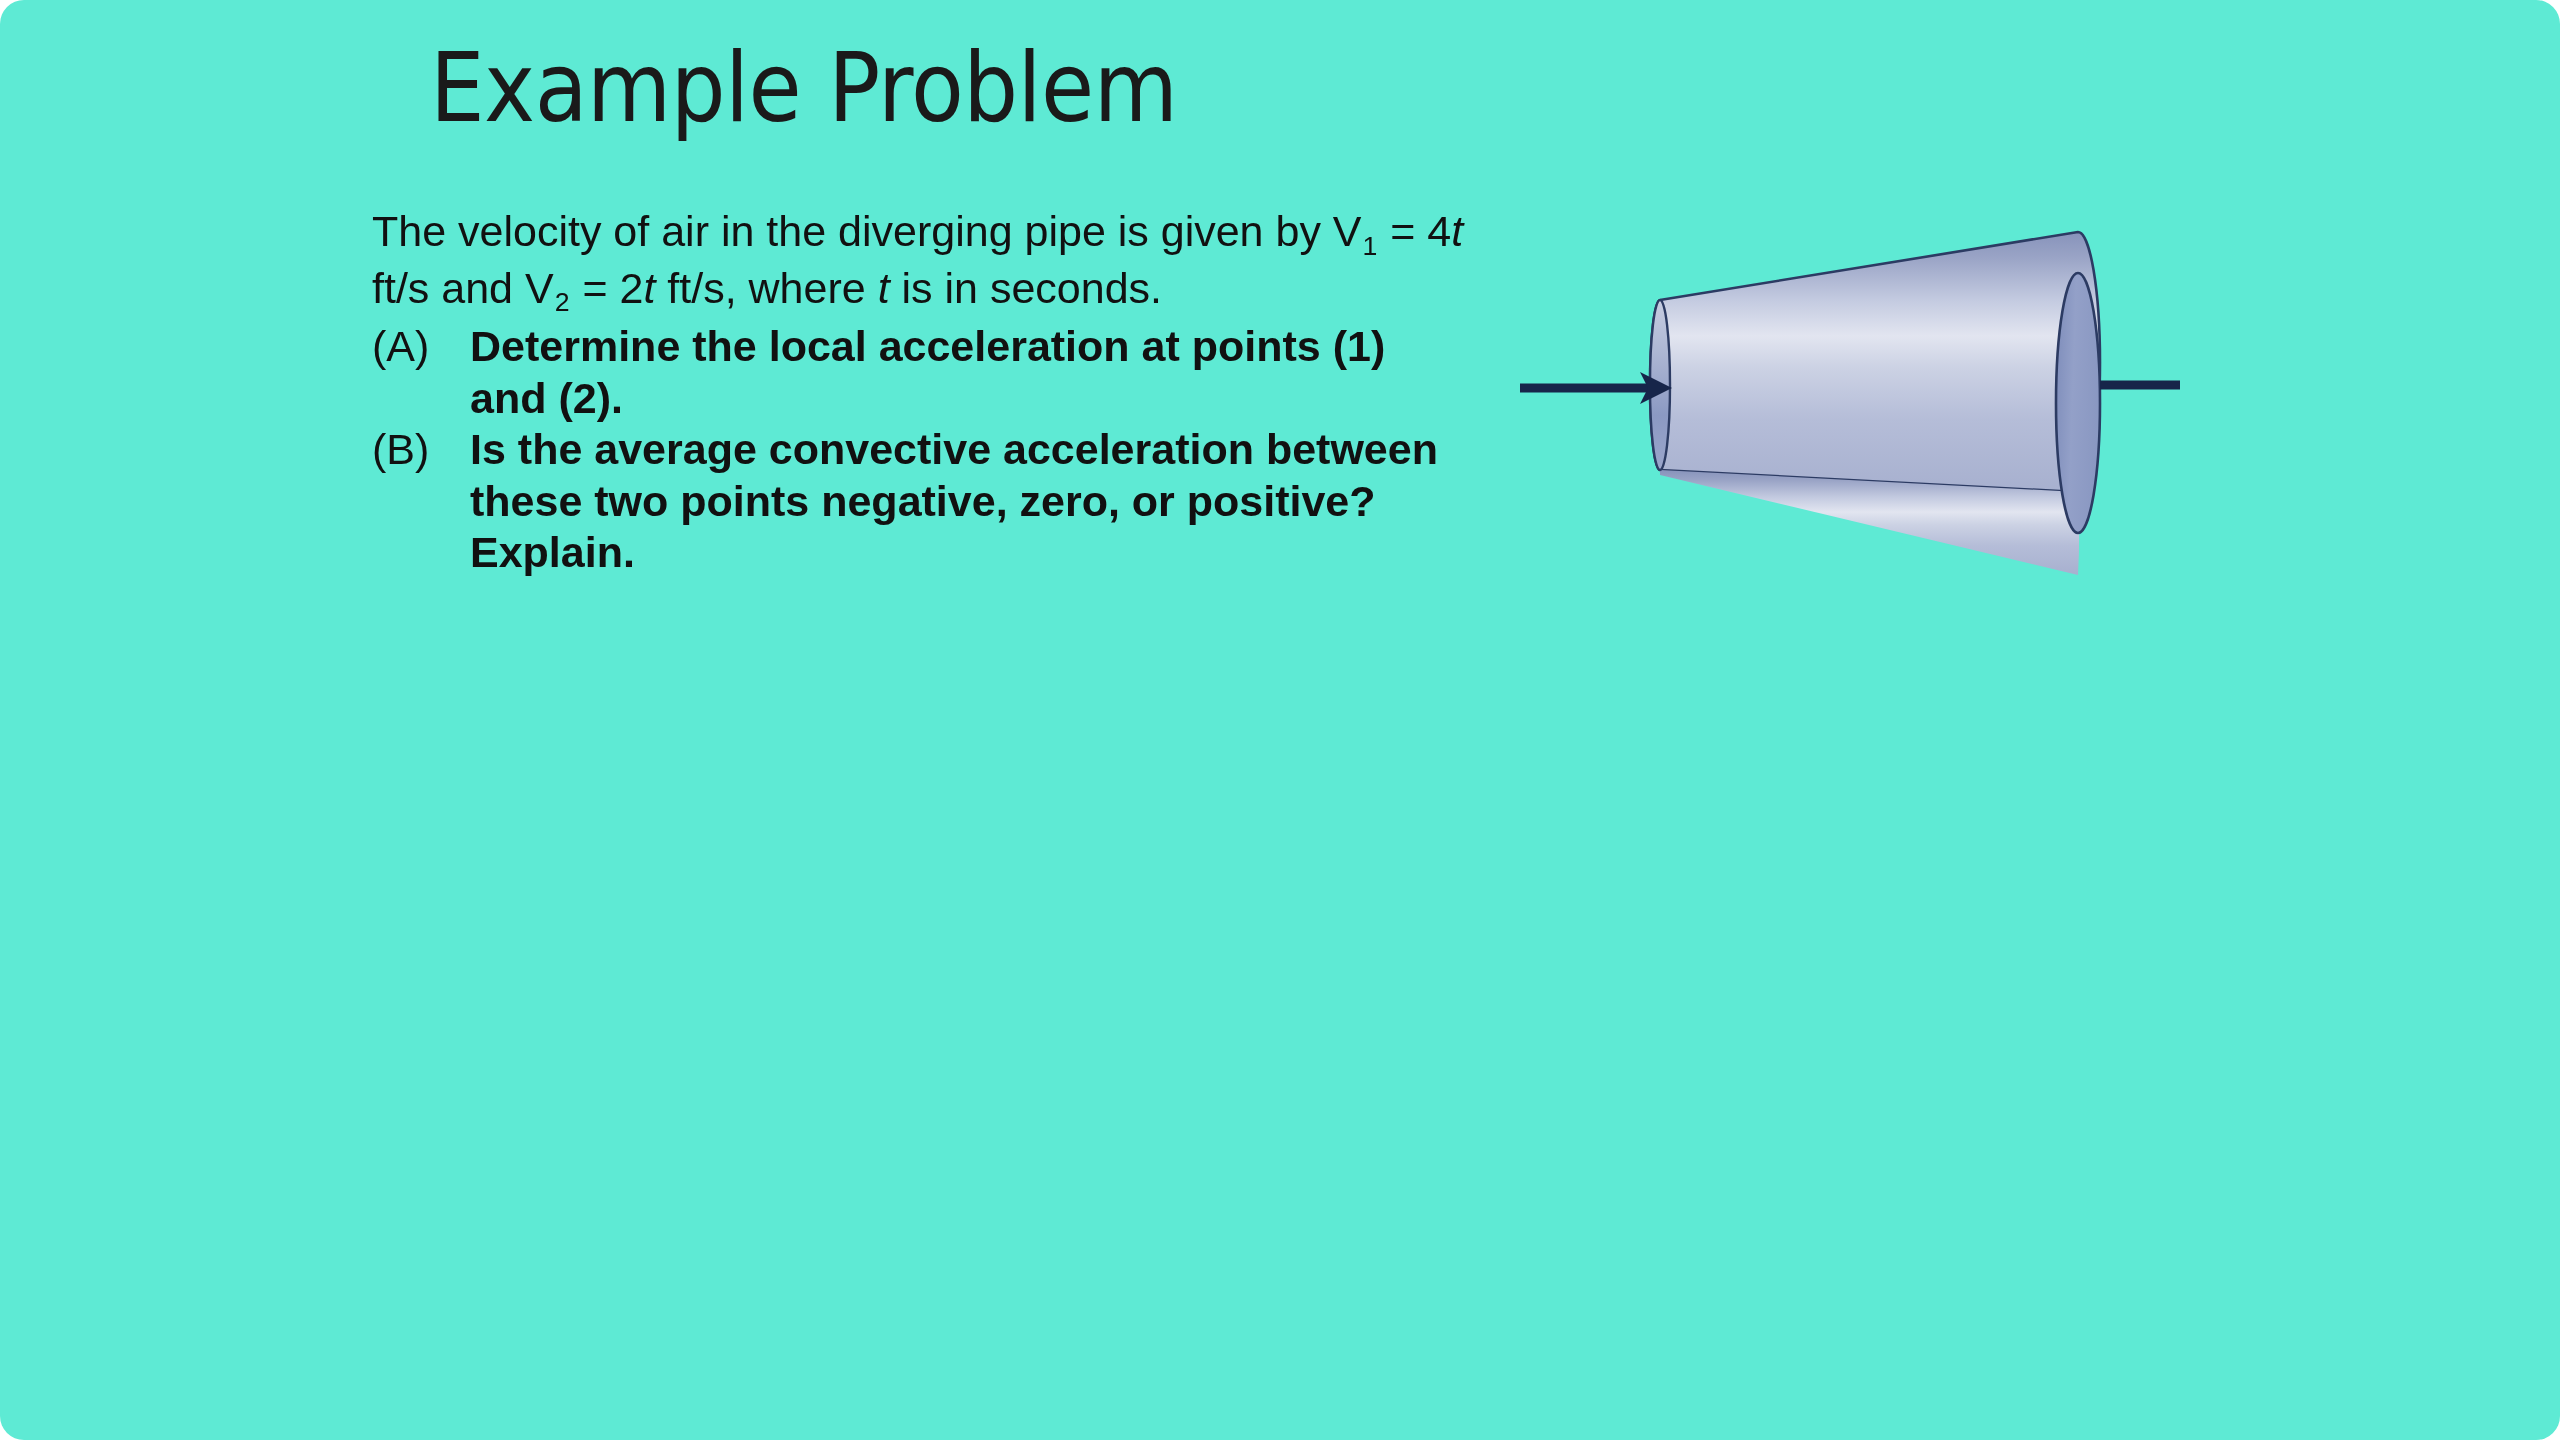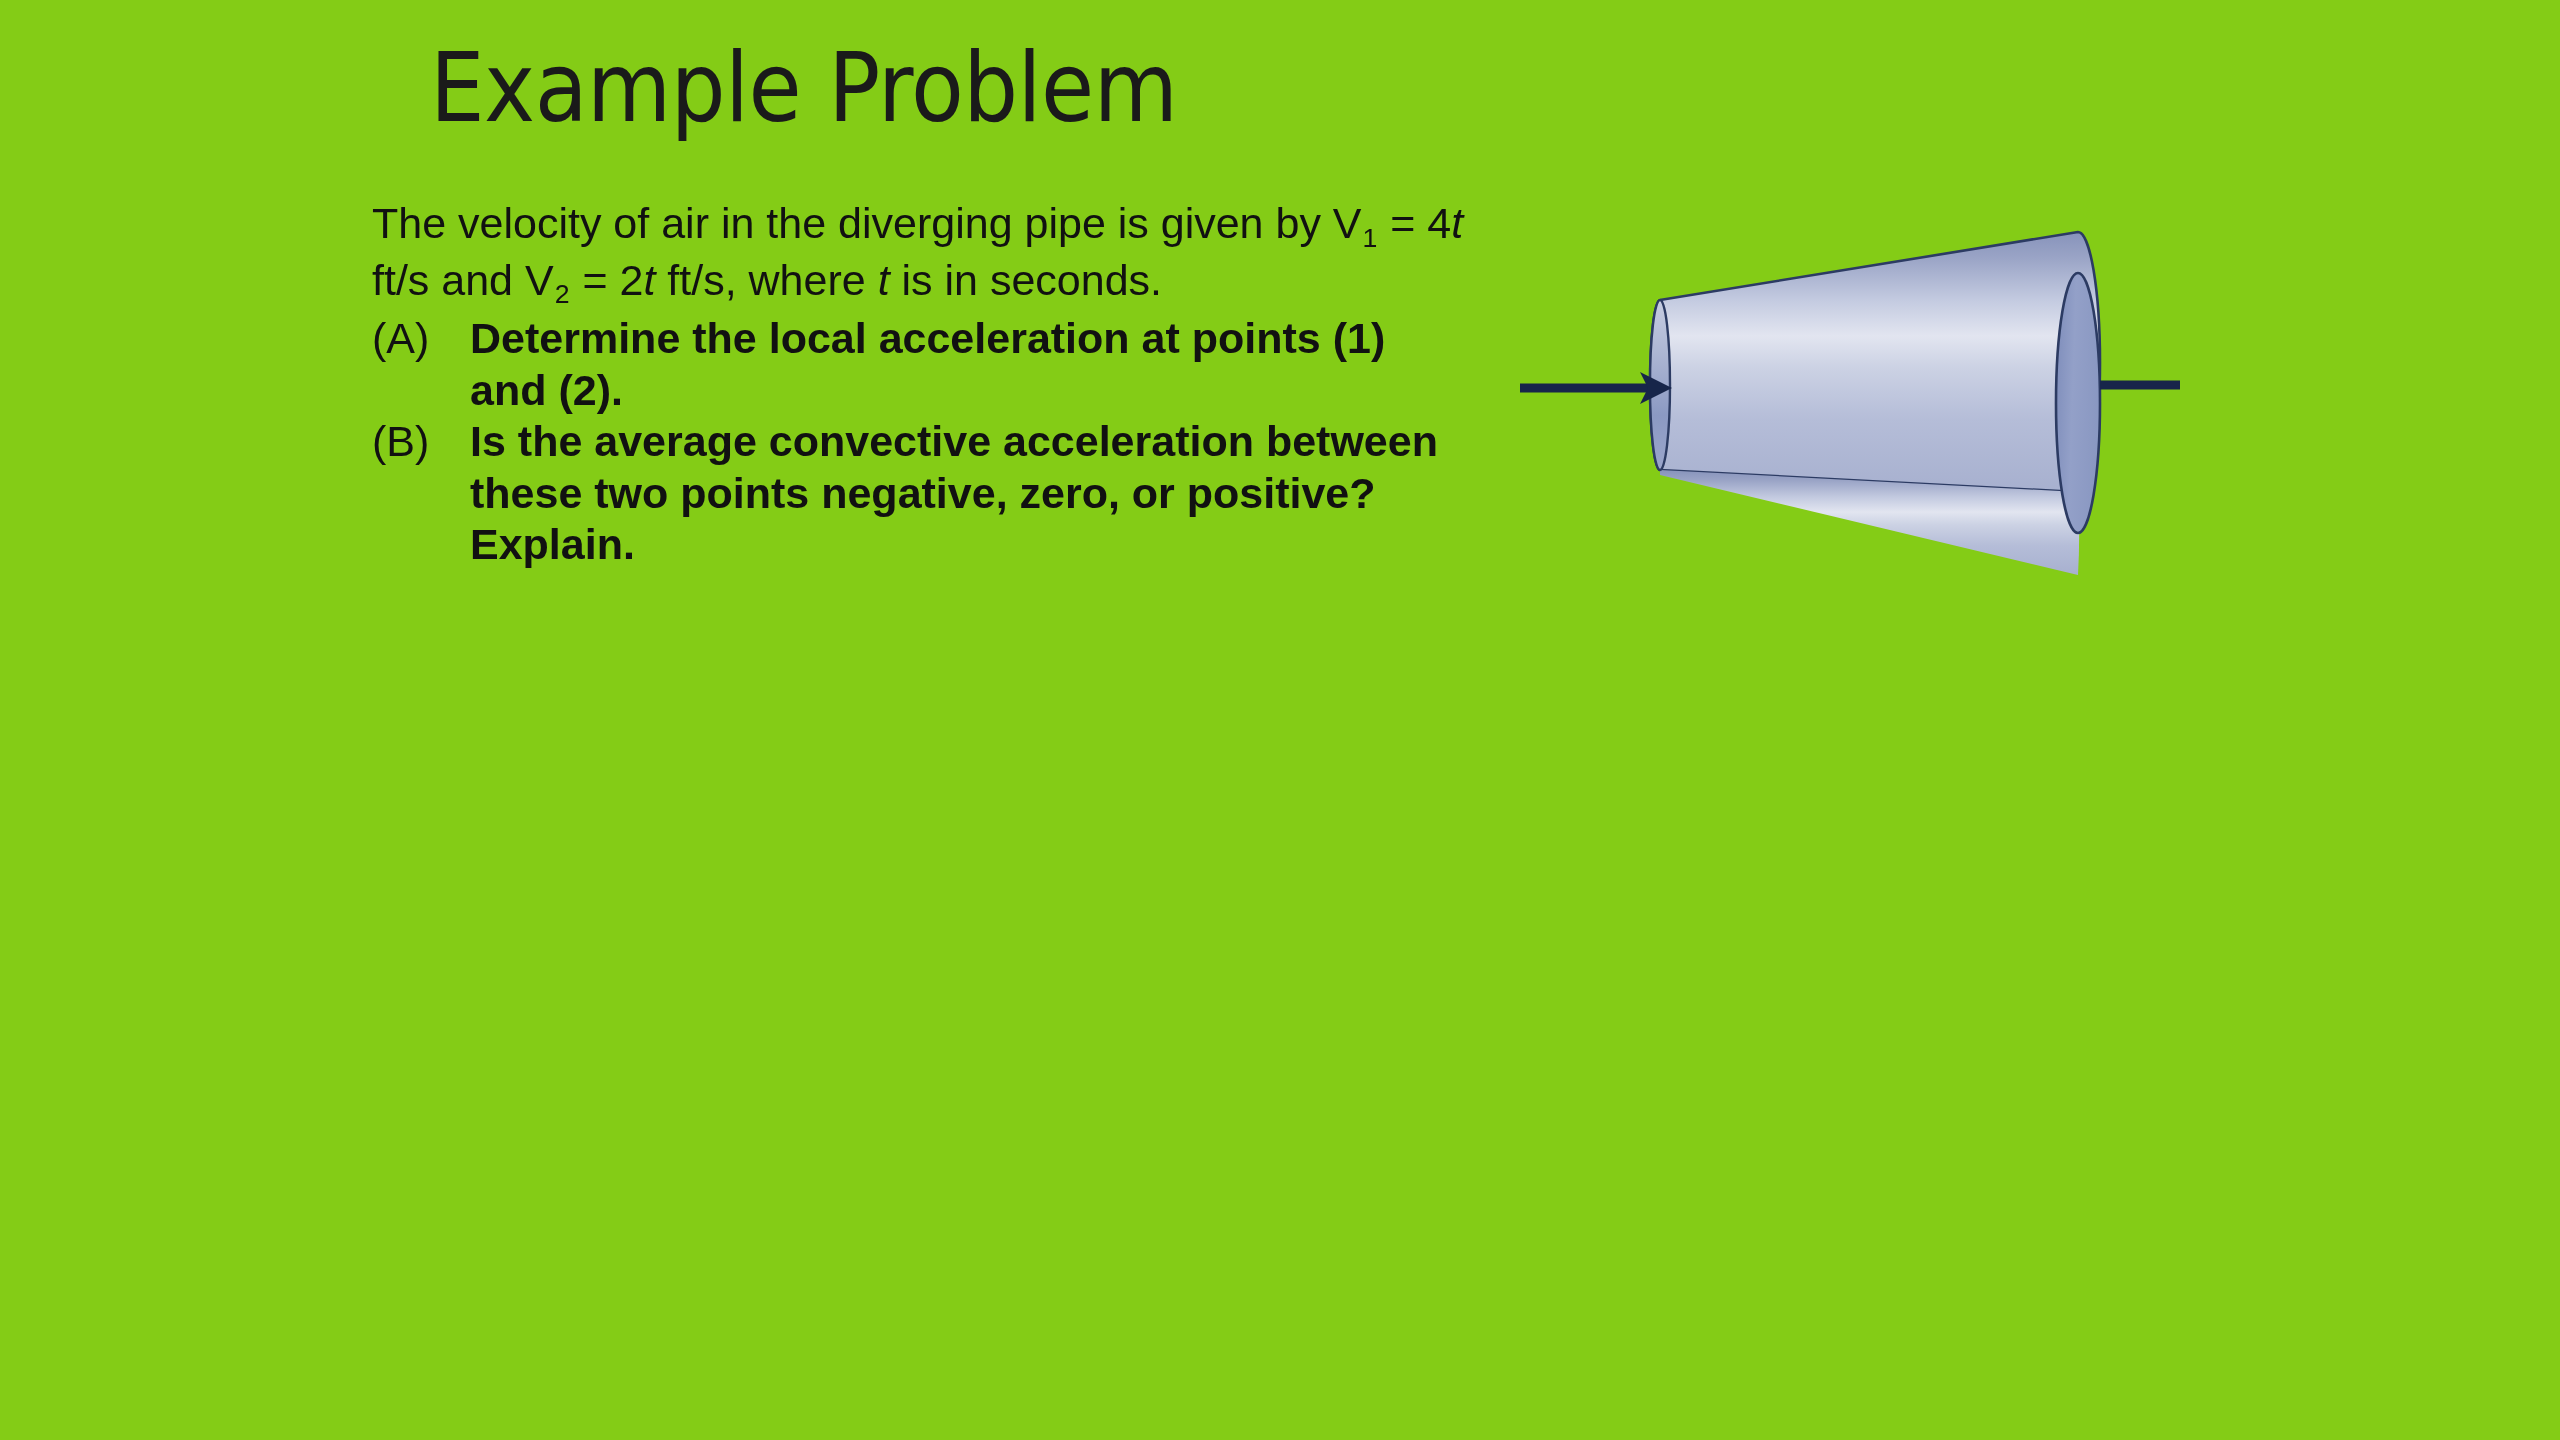--- a/index.html
+++ b/index.html
@@ -12,21 +12,22 @@
     width: 2560px;
     height: 1440px;
     overflow: hidden;
     font-family: "Liberation Sans", sans-serif;
     color: #000000;
   }
   #slide {
     position: relative;
     width: 2560px;
     height: 1440px;
-    background: #84cc16;
+    background: #5eead4;
+    border-radius: 24px;
   }
 
   
   #title {
     position: absolute;
     left: 430px;
     top: 38px;
     width: 1600px;
     font-family: "DejaVu Sans Condensed", "Liberation Sans", sans-serif;
     font-weight: 300;
@@ -41,21 +42,21 @@
   #bodytext {
     position: absolute;
     left: 372px;
     top: 198px;
     width: 1100px;
     font-size: 43px;
     line-height: 1.20;
     color: #111111;
   }
   .para {
-    margin: 0 0 2px 0;
+    margin: 8px 0 2px 0;
   }
   .list-item {
     display: flex;
     align-items: flex-start;
     margin: 0;
   }
   .marker {
     flex: 0 0 auto;
     width: 98px;
     white-space: nowrap;

